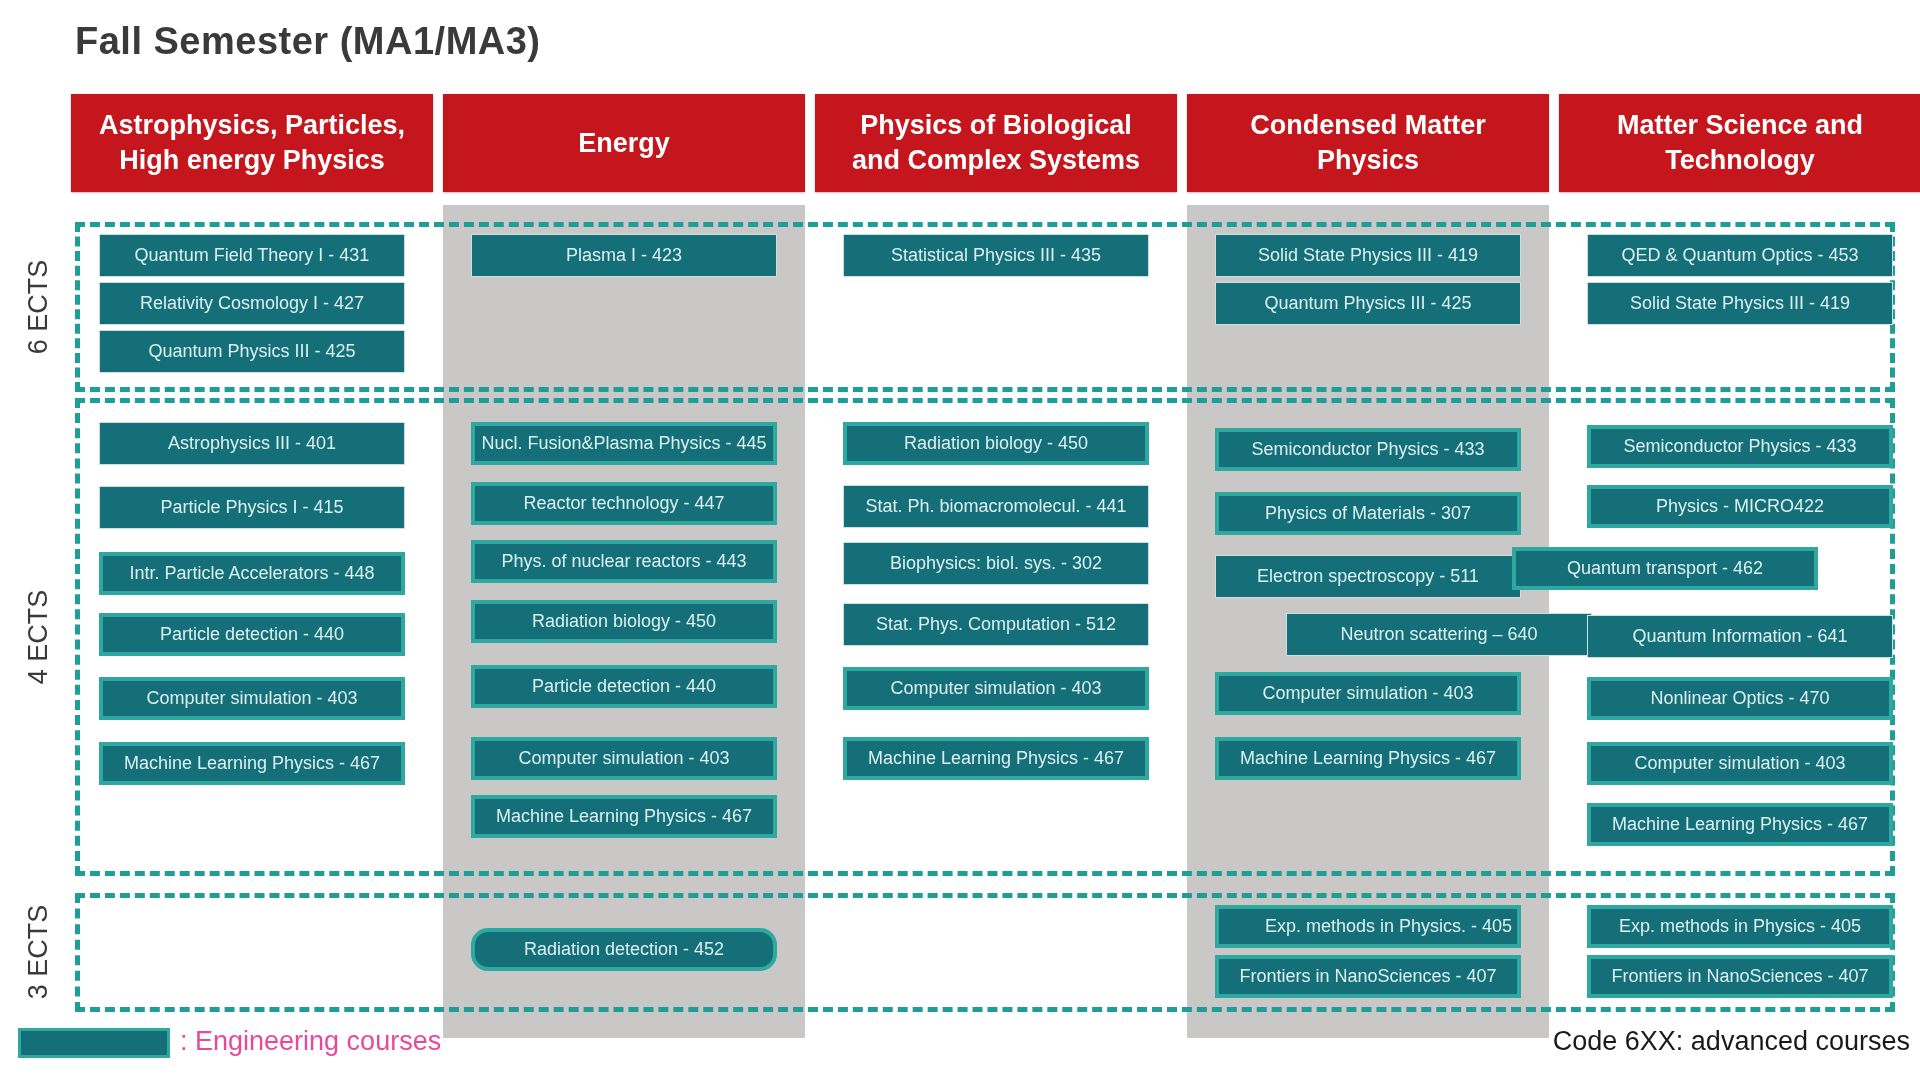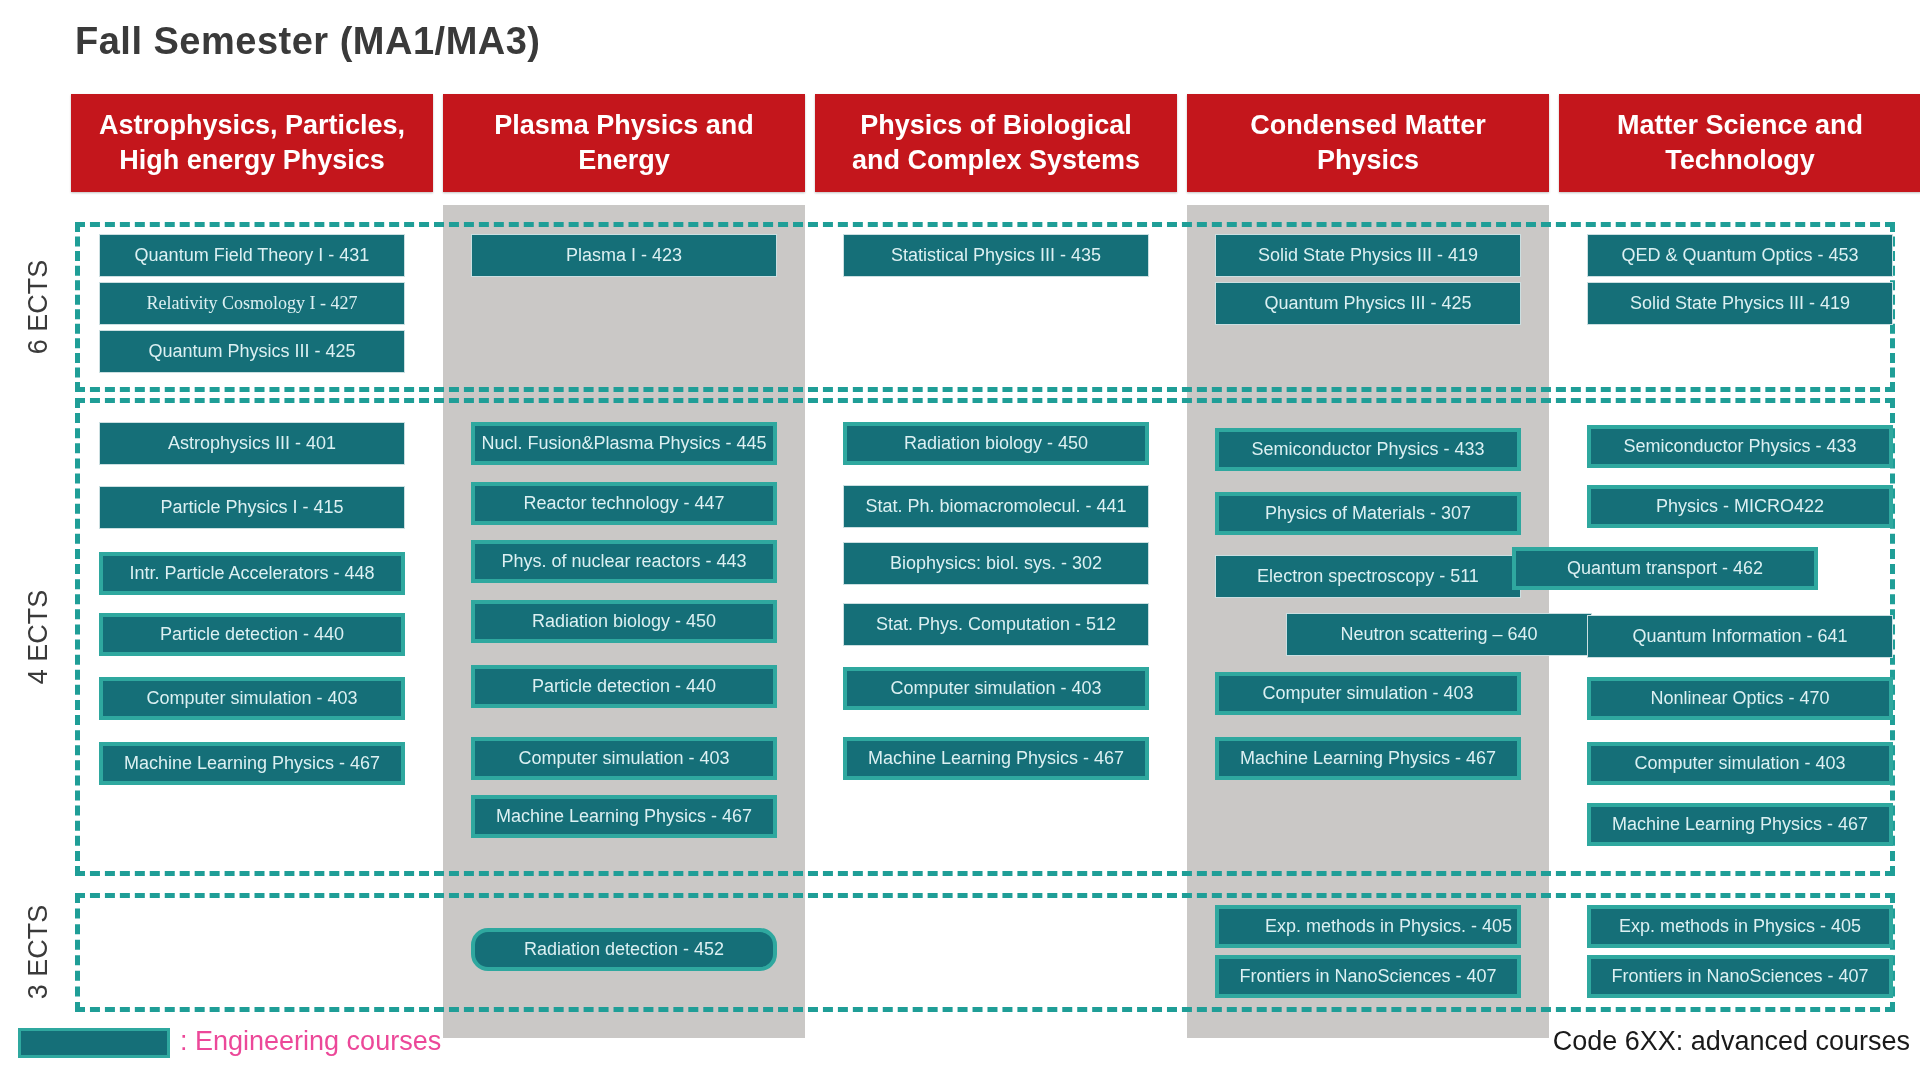--- a/index.html
+++ b/index.html
@@ -55,39 +55,38 @@
       <div class="group-border" style="top: 222px; height: 170px; border-color: rgb(31, 158, 151);"></div>
       <div class="group-border" style="top: 398px; height: 478px; border-color: rgb(31, 158, 151);"></div>
       <div class="group-border" style="top: 893px; height: 119px; border-color: rgb(31, 158, 151);"></div>
     </div>
   <div id="headers">
       <div class="col-header" style="left: 71px; background: rgb(196, 22, 28);">
         <div>Astrophysics, Particles,</div>
         <div>High energy Physics</div>
       </div>
       <div class="col-header" style="left: 443px; background: rgb(196, 22, 28);">
-        <div>Plasma Physics and</div>
         <div>Energy</div>
       </div>
       <div class="col-header" style="left: 815px; background: rgb(196, 22, 28);">
         <div>Physics of Biological</div>
         <div>and Complex Systems</div>
       </div>
       <div class="col-header" style="left: 1187px; background: rgb(196, 22, 28);">
         <div>Condensed Matter</div>
         <div>Physics</div>
       </div>
       <div class="col-header" style="left: 1559px; background: rgb(196, 22, 28);">
         <div>Matter Science and</div>
         <div>Technology</div>
       </div>
     </div>
   <div id="courses">
       <div class="course" style="left: 99px; top: 234px; background: rgb(21, 111, 120);">Quantum Field Theory I - 431</div>
-      <div class="course" style="left: 99px; top: 282px; background: rgb(21, 111, 120); font-family: Liberation Serif, serif;">Relativity Cosmology I - 427</div>
+      <div class="course" style="left: 99px; top: 282px; background: rgb(21, 111, 120);">Relativity Cosmology I - 427</div>
       <div class="course" style="left: 99px; top: 330px; background: rgb(21, 111, 120);">Quantum Physics III - 425</div>
       <div class="course" style="left: 471px; top: 234px; background: rgb(21, 111, 120);">Plasma I - 423</div>
       <div class="course" style="left: 843px; top: 234px; background: rgb(21, 111, 120);">Statistical Physics III - 435</div>
       <div class="course" style="left: 1215px; top: 234px; background: rgb(21, 111, 120);">Solid State Physics III - 419</div>
       <div class="course" style="left: 1215px; top: 282px; background: rgb(21, 111, 120);">Quantum Physics III - 425</div>
       <div class="course" style="left: 1587px; top: 234px; background: rgb(21, 111, 120);">QED &amp; Quantum Optics - 453</div>
       <div class="course" style="left: 1587px; top: 282px; background: rgb(21, 111, 120);">Solid State Physics III - 419</div>
       <div class="course" style="left: 99px; top: 422px; background: rgb(21, 111, 120);">Astrophysics III - 401</div>
       <div class="course" style="left: 99px; top: 486px; background: rgb(21, 111, 120);">Particle Physics I - 415</div>
       <div class="course eng" style="left: 99px; top: 552px; background: rgb(21, 111, 120); border-color: rgb(47, 168, 159);">Intr. Particle Accelerators - 448</div>

